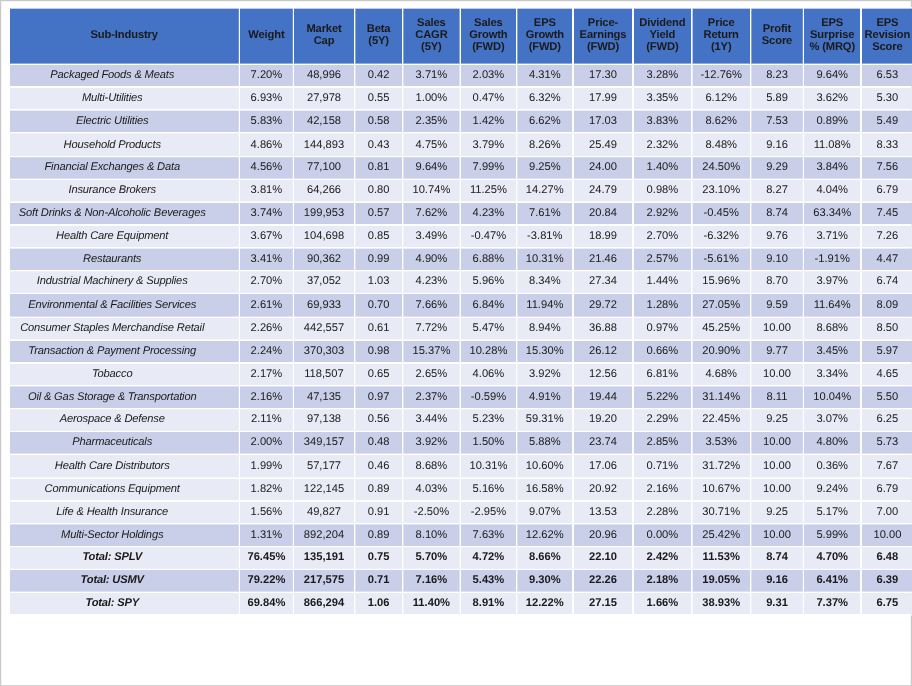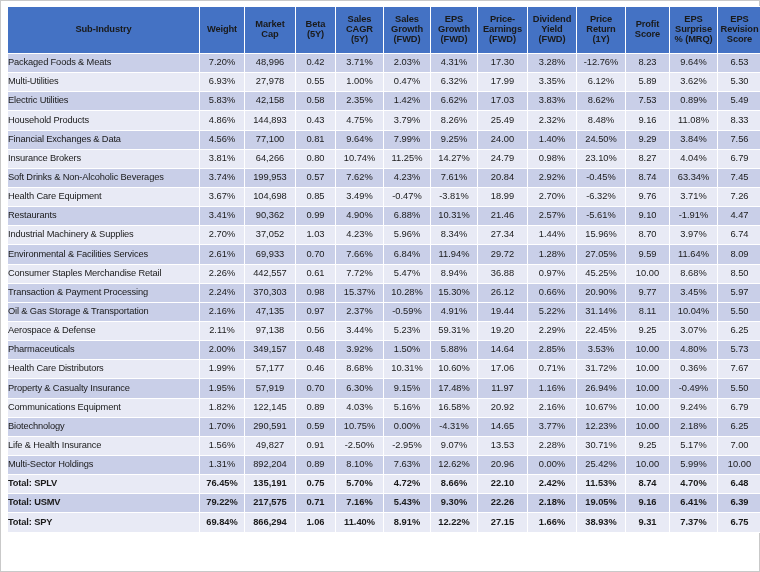--- a/index.html
+++ b/index.html
@@ -47,24 +47,25 @@
     padding: 1px 2px;
     letter-spacing: -0.1px;
   }
   thead th .hl { display: block; }
   tbody td {
     height: 18.15px;
     text-align: center;
     vertical-align: middle;
   }
   tbody td.name {
-    text-align: left;
+    text-align: center;
     padding-right: 20px;
     font-size: 9.3px;
     letter-spacing: -0.15px;
+    font-style: italic;
   }
   tbody tr.band-a td { background: #c9cfe8; }
   tbody tr.band-b td { background: #e8eaf5; }
   tbody tr.total td { font-weight: bold; }
 </style>
 </head>
 <body>
 
 <div id="frame">
   <table class="grid">
@@ -334,20 +335,35 @@
           <td>15.37%</td>
           <td>10.28%</td>
           <td>15.30%</td>
           <td>26.12</td>
           <td>0.66%</td>
           <td>20.90%</td>
           <td>9.77</td>
           <td>3.45%</td>
           <td>5.97</td>
         </tr>
+        <tr class="band-b">
+          <td class="name">Tobacco</td>
+          <td>2.17%</td>
+          <td>118,507</td>
+          <td>0.65</td>
+          <td>2.65%</td>
+          <td>4.06%</td>
+          <td>3.92%</td>
+          <td>12.56</td>
+          <td>6.81%</td>
+          <td>4.68%</td>
+          <td>10.00</td>
+          <td>3.34%</td>
+          <td>4.65</td>
+        </tr>
         <tr class="band-a">
           <td class="name">Oil &amp; Gas Storage &amp; Transportation</td>
           <td>2.16%</td>
           <td>47,135</td>
           <td>0.97</td>
           <td>2.37%</td>
           <td>-0.59%</td>
           <td>4.91%</td>
           <td>19.44</td>
           <td>5.22%</td>
@@ -372,21 +388,21 @@
           <td>6.25</td>
         </tr>
         <tr class="band-a">
           <td class="name">Pharmaceuticals</td>
           <td>2.00%</td>
           <td>349,157</td>
           <td>0.48</td>
           <td>3.92%</td>
           <td>1.50%</td>
           <td>5.88%</td>
-          <td>14.64</td>
+          <td>23.74</td>
           <td>2.85%</td>
           <td>3.53%</td>
           <td>10.00</td>
           <td>4.80%</td>
           <td>5.73</td>
         </tr>
         <tr class="band-b">
           <td class="name">Health Care Distributors</td>
           <td>1.99%</td>
           <td>57,177</td>
@@ -394,64 +410,34 @@
           <td>8.68%</td>
           <td>10.31%</td>
           <td>10.60%</td>
           <td>17.06</td>
           <td>0.71%</td>
           <td>31.72%</td>
           <td>10.00</td>
           <td>0.36%</td>
           <td>7.67</td>
         </tr>
-        <tr class="band-a">
-          <td class="name">Property &amp; Casualty Insurance</td>
-          <td>1.95%</td>
-          <td>57,919</td>
-          <td>0.70</td>
-          <td>6.30%</td>
-          <td>9.15%</td>
-          <td>17.48%</td>
-          <td>11.97</td>
-          <td>1.16%</td>
-          <td>26.94%</td>
-          <td>10.00</td>
-          <td>-0.49%</td>
-          <td>5.50</td>
-        </tr>
         <tr class="band-b">
           <td class="name">Communications Equipment</td>
           <td>1.82%</td>
           <td>122,145</td>
           <td>0.89</td>
           <td>4.03%</td>
           <td>5.16%</td>
           <td>16.58%</td>
           <td>20.92</td>
           <td>2.16%</td>
           <td>10.67%</td>
           <td>10.00</td>
           <td>9.24%</td>
           <td>6.79</td>
-        </tr>
-        <tr class="band-a">
-          <td class="name">Biotechnology</td>
-          <td>1.70%</td>
-          <td>290,591</td>
-          <td>0.59</td>
-          <td>10.75%</td>
-          <td>0.00%</td>
-          <td>-4.31%</td>
-          <td>14.65</td>
-          <td>3.77%</td>
-          <td>12.23%</td>
-          <td>10.00</td>
-          <td>2.18%</td>
-          <td>6.25</td>
         </tr>
         <tr class="band-b">
           <td class="name">Life &amp; Health Insurance</td>
           <td>1.56%</td>
           <td>49,827</td>
           <td>0.91</td>
           <td>-2.50%</td>
           <td>-2.95%</td>
           <td>9.07%</td>
           <td>13.53</td>

